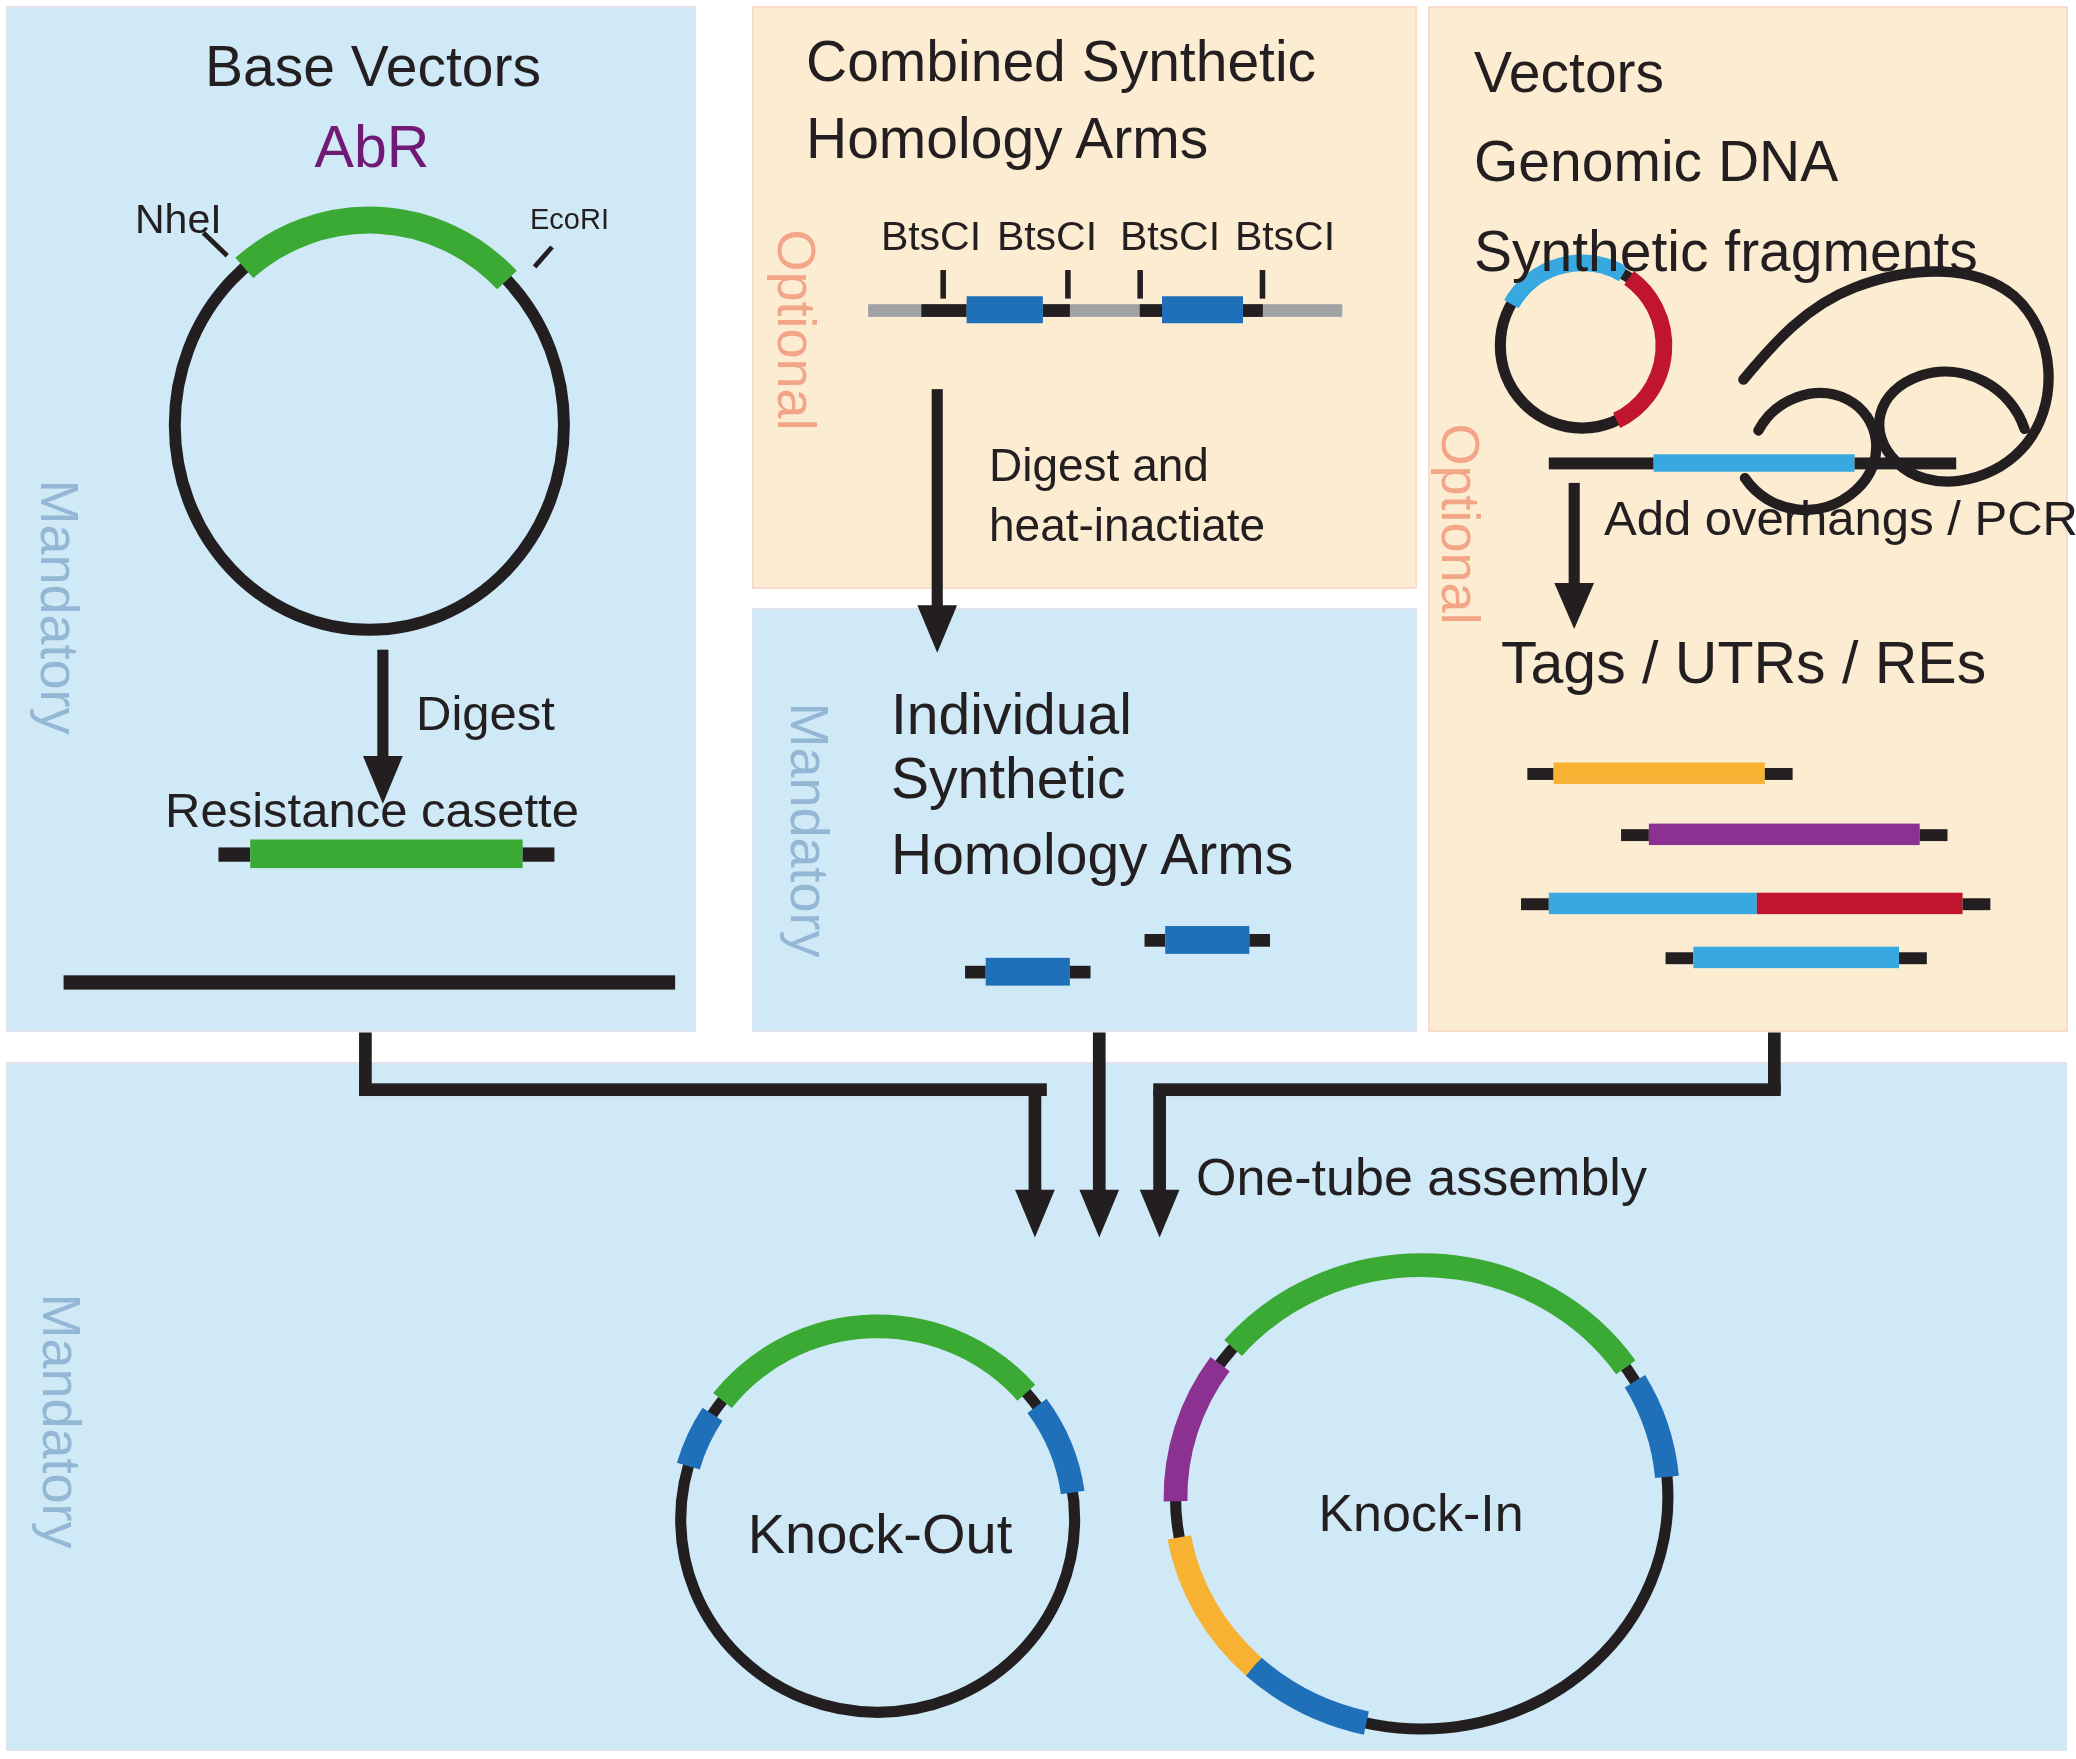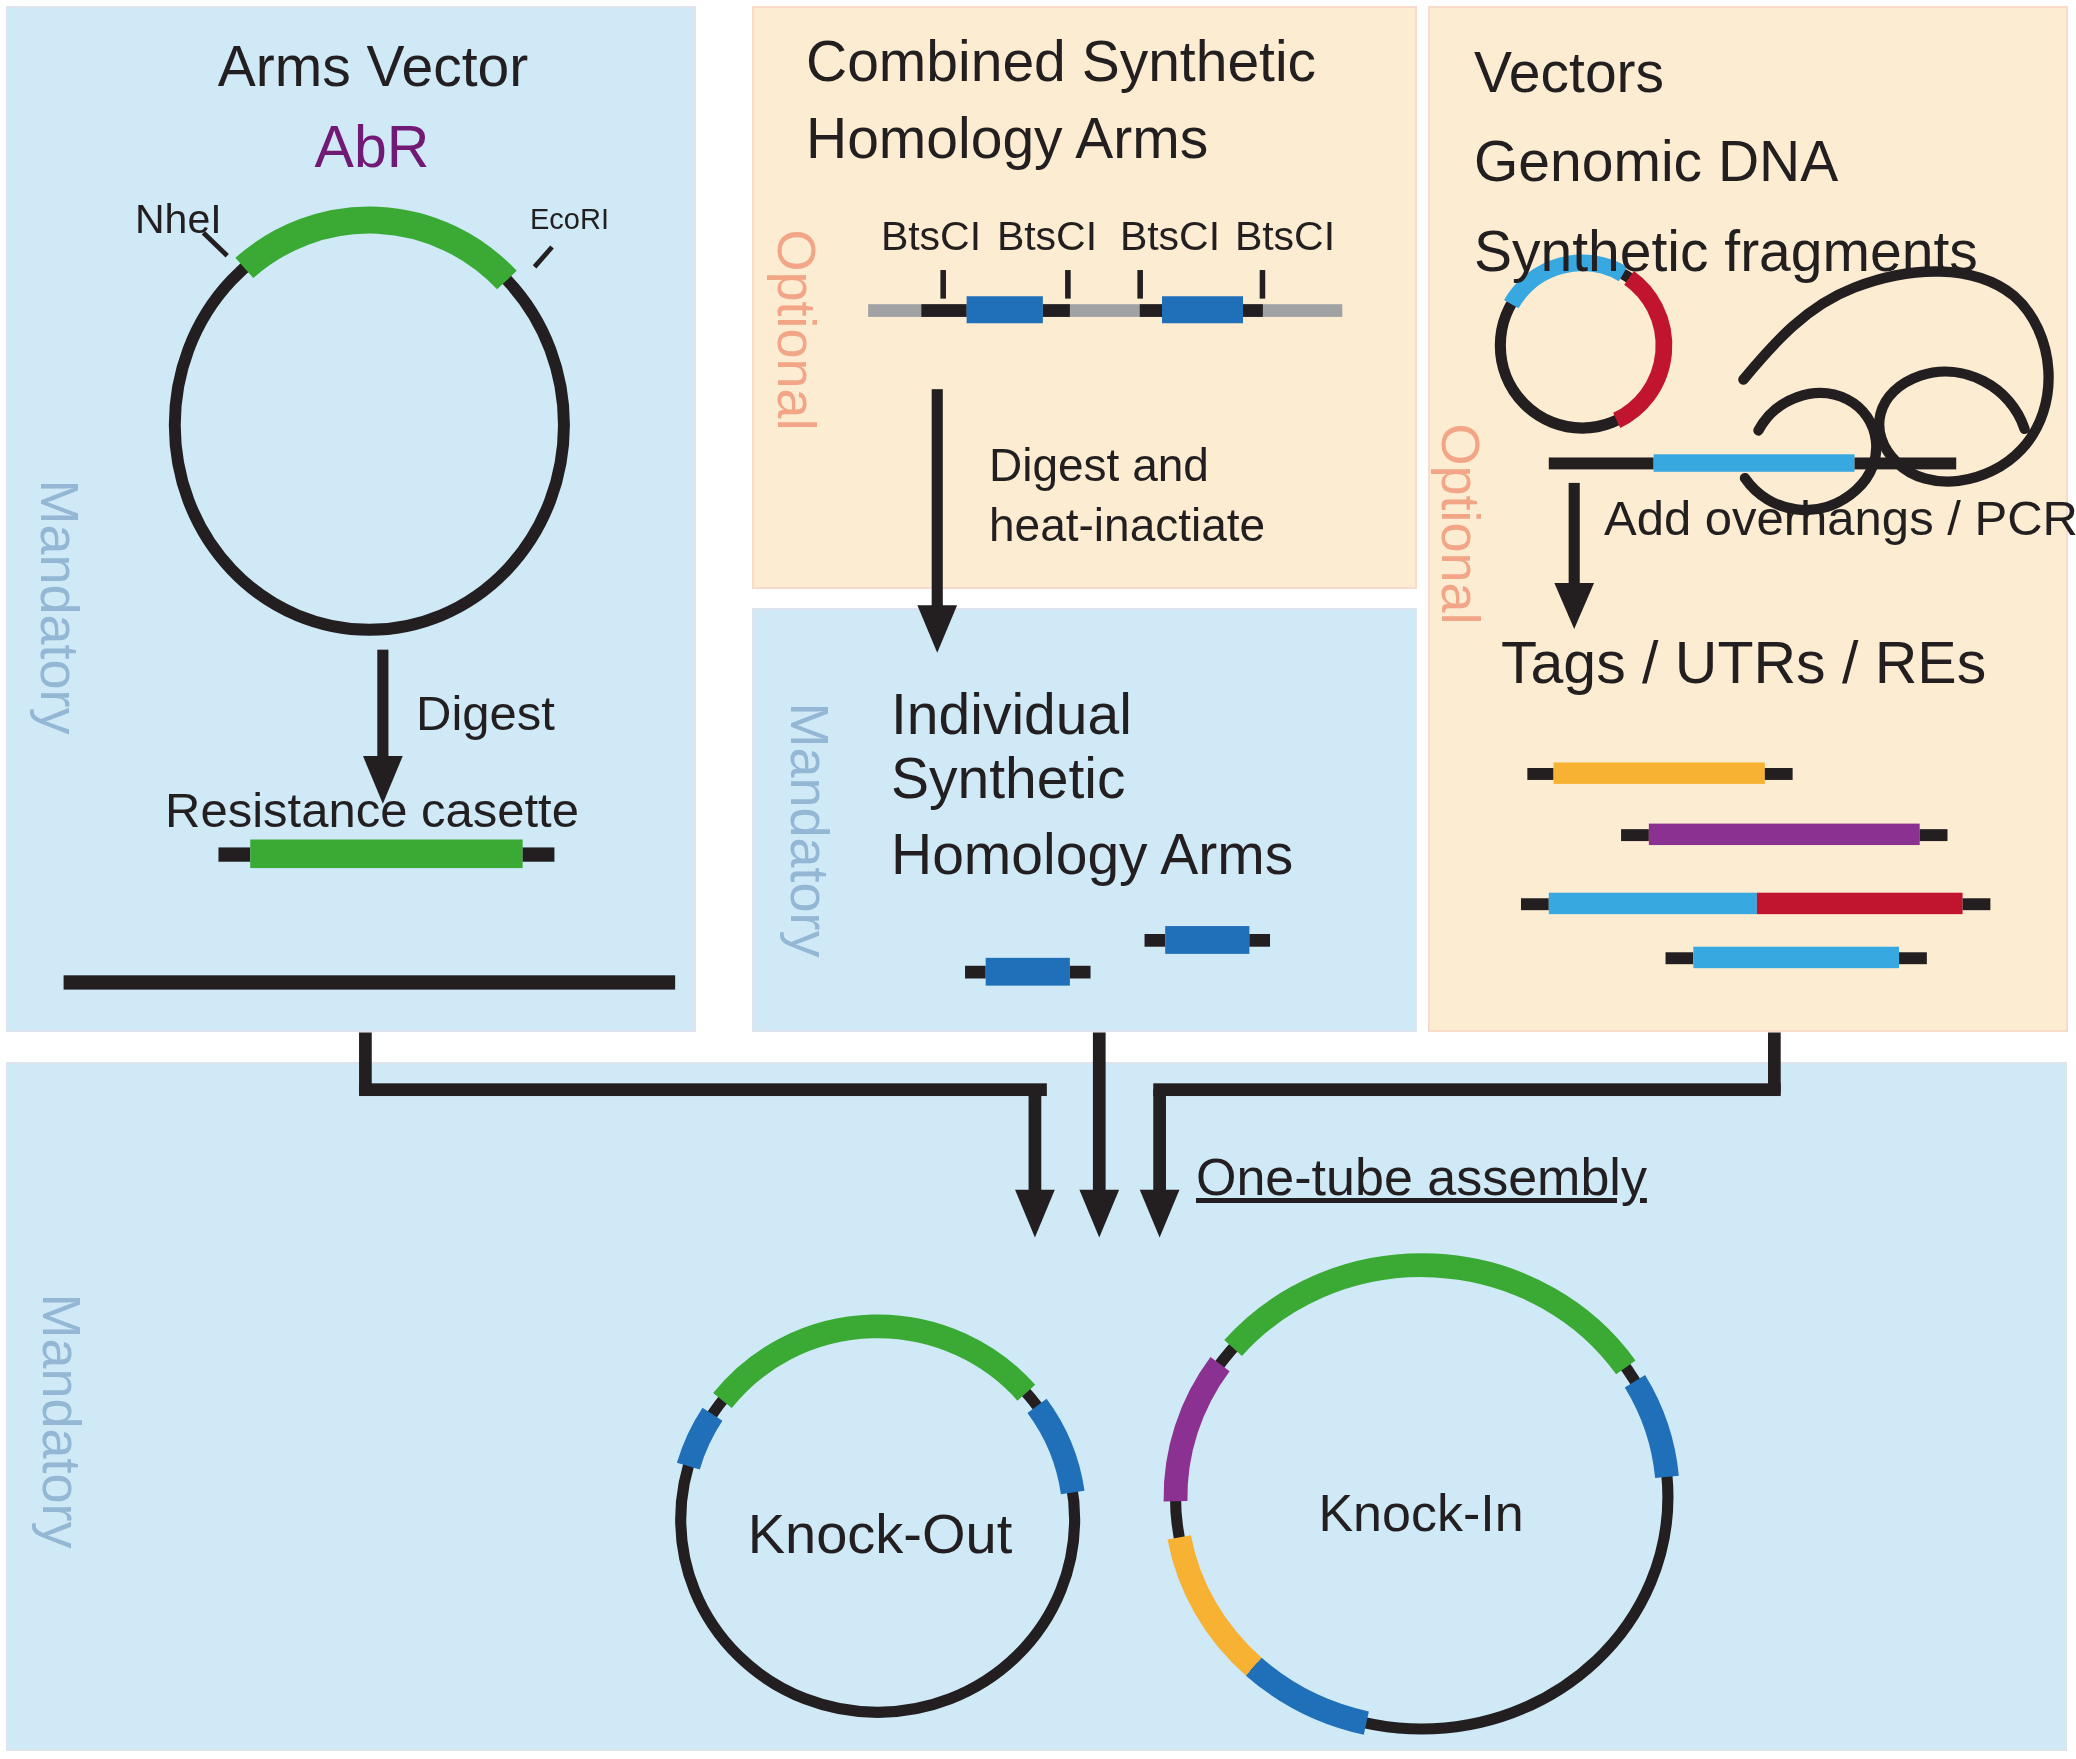--- a/index.html
+++ b/index.html
@@ -94,21 +94,21 @@
       <path d="M 897.0096991495348 1780.6527144913484 A 248 243 0 0 0 866.607099407297 1846.020122536469" fill="none" stroke="#1f70b8" stroke-width="30"></path>
       <ellipse cx="1790" cy="1885" rx="310" ry="292" fill="none" stroke="#231f20" stroke-width="14"></ellipse>
       <path d="M 2047.0016474920628 1721.715672186542 A 310 292 0 0 0 1552.526222633117 1697.3060179715305" fill="none" stroke="#3aaa35" stroke-width="30"></path>
       <path d="M 2098.820356408441 1859.5505231176837 A 310 292 0 0 0 2058.4678751731763 1739" fill="none" stroke="#1f70b8" stroke-width="30"></path>
       <path d="M 1536.0628662704125 1717.5156805854945 A 310 292 0 0 0 1480.0472145015187 1890.0961026796867" fill="none" stroke="#8a3191" stroke-width="30"></path>
       <path d="M 1484.7095965662156 1935.7052678787436 A 310 292 0 0 0 1578.5805083806254 2098.5552808727975" fill="none" stroke="#f7b233" stroke-width="30"></path>
       <path d="M 1578.5805083806254 2098.5552808727975 A 310 292 0 0 0 1720.2651731534017 2169.516058917289" fill="none" stroke="#1f70b8" stroke-width="30"></path>
     </svg>
 
   <div class="vlabel" style="left:60px;top:607px;font-size:54px;color:#93b7d4;">Mandatory</div>
-  <div class="txt ctr" style="left:373px;top:38px;font-size:57px;">Arms Vector</div>
+  <div class="txt ctr" style="left:373px;top:38px;font-size:57px;">Base Vectors</div>
   <div class="txt ctr" style="left:372px;top:118px;font-size:59px;color:#701a75;">AbR</div>
   <div class="txt" style="left:135px;top:199px;font-size:41px;">NheI</div>
   <div class="txt" style="left:530px;top:205px;font-size:29px;">EcoRI</div>
   <div class="txt" style="left:416px;top:689px;font-size:49px;">Digest</div>
   <div class="txt ctr" style="left:372px;top:786px;font-size:49px;">Resistance casette</div>
 
   <div class="vlabel" style="left:797px;top:330px;font-size:54px;color:#f2a687;">Optional</div>
   <div class="txt" style="left:806px;top:33px;font-size:57px;">Combined Synthetic</div>
   <div class="txt" style="left:806px;top:110px;font-size:57px;">Homology Arms</div>
   <div class="txt ctr" style="left:931px;top:216px;font-size:41px;">BtsCI</div>
@@ -124,17 +124,17 @@
   <div class="txt" style="left:891px;top:826px;font-size:57px;">Homology Arms</div>
 
   <div class="vlabel" style="left:1461px;top:524px;font-size:54px;color:#f2a687;">Optional</div>
   <div class="txt" style="left:1474px;top:44px;font-size:57px;">Vectors</div>
   <div class="txt" style="left:1474px;top:133px;font-size:57px;">Genomic DNA</div>
   <div class="txt" style="left:1474px;top:223px;font-size:57px;">Synthetic fragments</div>
   <div class="txt" style="left:1604px;top:494px;font-size:49px;">Add overhangs / PCR</div>
   <div class="txt" style="left:1501px;top:634px;font-size:59px;">Tags / UTRs / REs</div>
 
   <div class="vlabel" style="left:62px;top:1421px;font-size:54px;color:#93b7d4;">Mandatory</div>
-  <div class="txt" style="left:1196px;top:1151px;font-size:52px;text-decoration:underline;">One-tube assembly</div>
+  <div class="txt" style="left:1196px;top:1151px;font-size:52px;">One-tube assembly</div>
   <div class="txt ctr" style="left:880px;top:1506px;font-size:56px;">Knock-Out</div>
   <div class="txt ctr" style="left:1421px;top:1487px;font-size:52px;">Knock-In</div>
 </div>
 
 
 </body></html>

